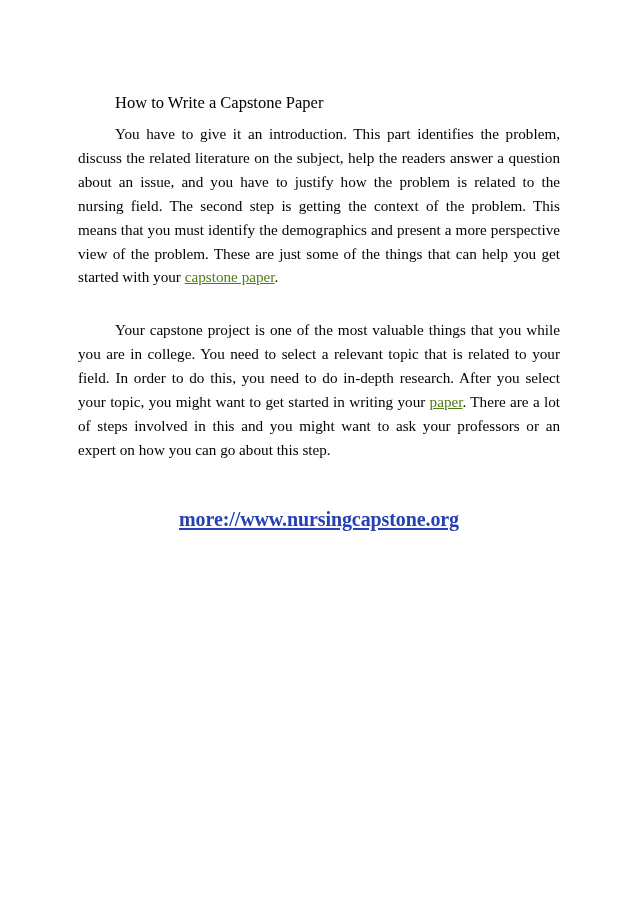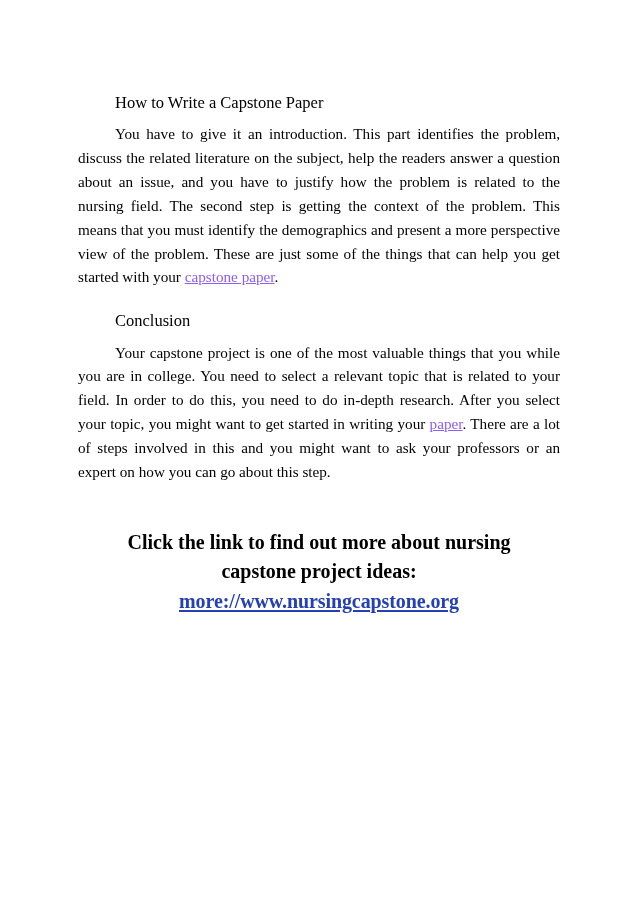--- a/index.html
+++ b/index.html
@@ -43,21 +43,21 @@
     text-align: justify;
     text-justify: inter-word;
     text-indent: 37px;
     margin: 0;
     color: #000000;
     hyphens: none;
   }
 
   
   .inline-link {
-    color: #8b5cf6;
+    color: #4d7c0f;
     text-underline-offset: 1px;
   }
 
   
   .gap-heading-to-par { height: 8px; }
   .gap-par-to-heading { height: 21px; }
   .gap-before-cta     { height: 44px; }
 
   
   .cta {
@@ -93,31 +93,26 @@
     <div style="height:92px;"></div>
 
     <h2 class="heading">How to Write a Capstone Paper</h2>
 
     <div class="gap-heading-to-par"></div>
 
     <p class="body-par"><span>You have to give it an introduction. This part identifies the problem, discuss the related literature on the subject, help the readers answer a question about an issue, and you have to justify how the problem is related to the nursing field. The second step is getting the context of the problem. This means that you must identify the demographics and present a more perspective view of the problem. These are just some of the things that can help you get started with your </span><a class="inline-link" href="#">capstone paper</a><span>.</span></p>
 
     <div class="gap-par-to-heading"></div>
 
-    <h2 class="heading">Conclusion</h2>
 
     <div class="gap-heading-to-par"></div>
 
     <p class="body-par"><span>Your capstone project is one of the most valuable things that you while you are in college. You need to select a relevant topic that is related to your field. In order to do this, you need to do in-depth research. After you select your topic, you might want to get started in writing your </span><a class="inline-link" href="#">paper</a><span>. There are a lot of steps involved in this and you might want to ask your professors or an expert on how you can go about this step.</span></p>
 
     <div class="gap-before-cta"></div>
 
-    <div class="cta">
-      <div>Click the link to find out more about nursing</div>
-      <div>capstone project ideas:</div>
-    </div>
 
     <div class="cta-url-wrap">
       <a class="cta-url" href="#">more://www.nursingcapstone.org</a>
     </div>
 
   </div>
 </div>
 
 </body></html>

